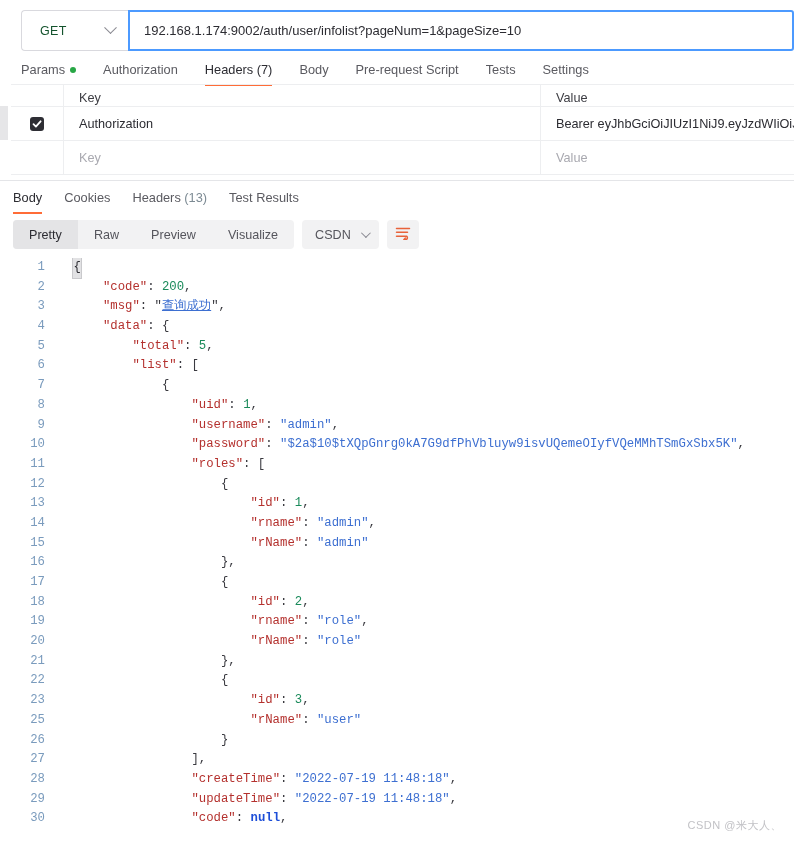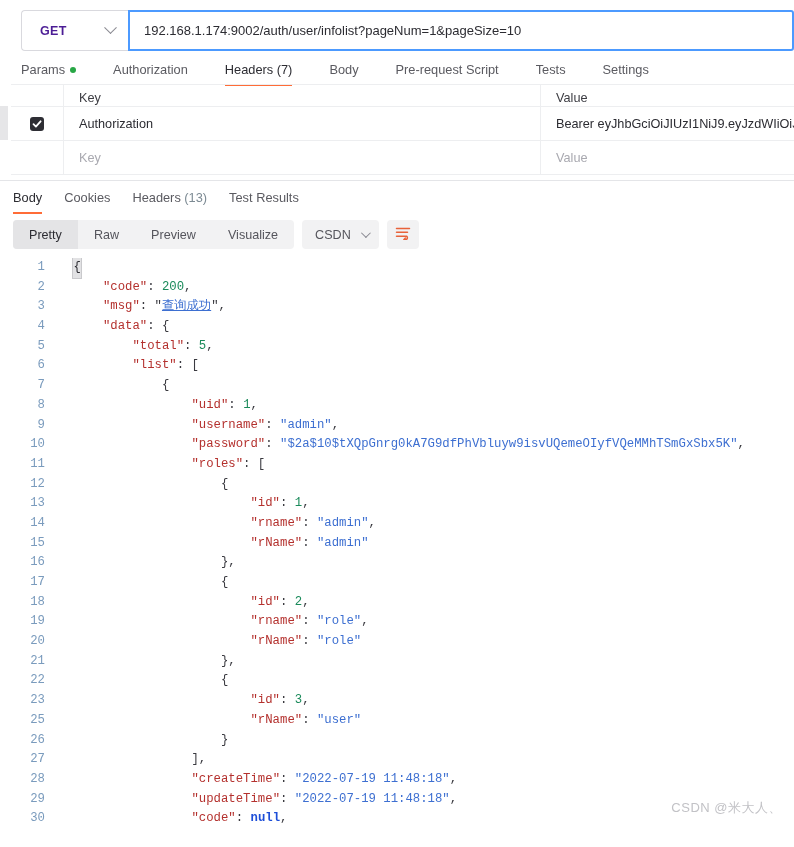--- a/index.html
+++ b/index.html
@@ -31,23 +31,23 @@
     border-radius: 4px 0 0 4px;
     background: #ffffff;
     display: flex;
     align-items: center;
     justify-content: space-between;
     padding: 0 13px 0 18px;
     cursor: pointer;
   }
   .method-label {
     font-size: 12.5px;
-    font-weight: bold;
+    font-weight: normal;
     letter-spacing: .3px;
-    color: #4c1d95;
+    color: #14532d;
   }
   .caret {
     width: 9px; height: 9px;
     border-right: 1.3px solid #8a8a92;
     border-bottom: 1.3px solid #8a8a92;
     transform: rotate(45deg) translate(-2px,-2px);
   }
   .url-input-wrap {
     flex: 1;
     border: 2px solid #4c9aff;
@@ -64,21 +64,21 @@
     white-space: nowrap;
   }
 
   
   .req-tabs {
     position: absolute;
     left: 21px; top: 62px;
     width: 760px; height: 28px;
     display: flex;
     align-items: flex-start;
-    gap: 16px;
+    gap: 6px;
   }
   .req-tab {
     position: relative;
     font-size: 12.8px;
     color: #5a5a60;
     padding: 0 13px 9px 0;
     margin-right: 8px;
     white-space: nowrap;
     cursor: pointer;
   }
@@ -306,22 +306,22 @@
   }
   .bracket-hl {
     display: inline-block;
     background: #e2e2e4;
     outline: 1px solid #c9c9cc;
   }
 
   
   .watermark {
     position: absolute;
-    right: 12px; bottom: 30px;
-    font-size: 13px;
+    right: 12px; bottom: 14px;
+    font-size: 11px;
     color: #c2c2c6;
     font-family: "Liberation Sans", sans-serif;
     letter-spacing: .5px;
   }
 </style>
 </head>
 <body>
 
 <div class="app">
 

